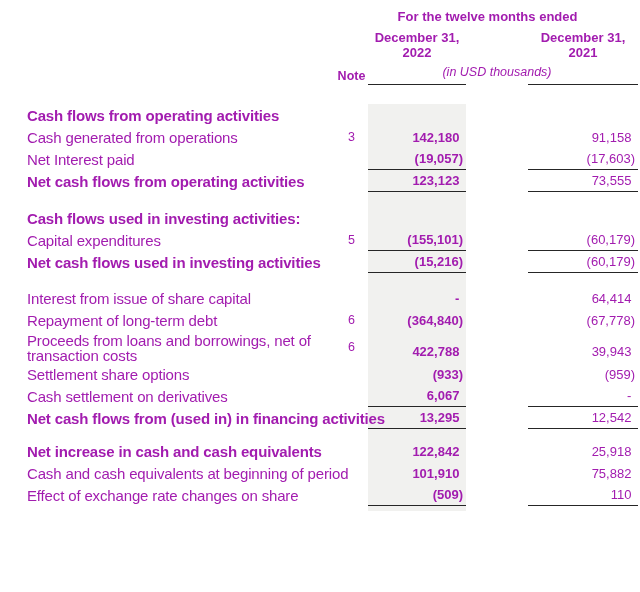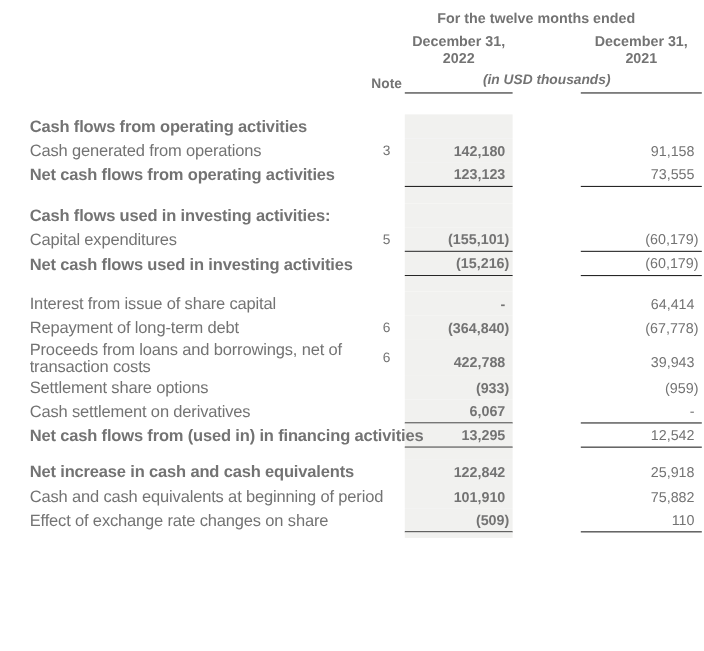--- a/index.html
+++ b/index.html
@@ -1,18 +1,18 @@
 <!DOCTYPE html>
 <html><head>
 <meta charset="utf-8">
 <style>
   html,body{margin:0;padding:0;background:#fff;}
   .page{
     width:640px;height:592px;background:#ffffff;overflow:hidden;
-    font-family:"Liberation Sans",sans-serif;color:#737373;position:relative;
+    font-family:"Liberation Sans",sans-serif;color:#a21caf;position:relative;
   }
   table{border-collapse:separate;border-spacing:0;table-layout:fixed;width:640px;}
   td{padding:0;font-size:13px;vertical-align:middle;}
   
   
   tr{height:22px;}
   tr.hA{height:26px;} tr.hB{height:34px;} tr.hC{height:25px;}
   tr.sp19{height:19px;} tr.sp15{height:15px;} tr.sp14{height:14px;} tr.sp11{height:11px;}
   tr.r2l{height:37px;} tr.r2s{height:32px;} tr.fill{height:5px;}
   
@@ -29,21 +29,21 @@
   tr.vb td.v22, tr.vb td.v21{vertical-align:bottom;padding-bottom:4px;}
   tr.vb td.lbl{vertical-align:middle;padding-top:2px;}
   
   td.phead{text-align:center;font-weight:bold;vertical-align:bottom;padding-bottom:2px;}
   td.dh{text-align:center;font-weight:bold;vertical-align:bottom;line-height:15px;}
   td.noteh{text-align:center;font-weight:bold;vertical-align:bottom;padding-bottom:2px;font-size:12.5px;}
   td.hul{border-bottom:1px solid #262626;}
   td.gapc{position:relative;}
   .units{
     position:absolute;left:50%;bottom:6px;transform:translateX(-50%);
-    white-space:nowrap;font-style:italic;font-size:12.5px;font-weight:bold;
+    white-space:nowrap;font-style:italic;font-size:12.5px;font-weight:normal;
   }
 </style>
 </head>
 <body>
 
 <div class="page">
 <table>
   <colgroup>
     <col style="width:335px">
         <col style="width:33px">
@@ -102,20 +102,28 @@
   </tr>
   <tr class="sh">
     <td class="lbl">Cash generated from operations</td>
     <td class="note">3</td>
     <td class="v22 num">142,180 </td>
     <td></td>
     <td class="v21 num">91,158 </td>
     <td></td>
   </tr>
   <tr class="sh ul">
+    <td class="lbl">Net Interest paid</td>
+    <td class="note"></td>
+    <td class="v22 num">(19,057)</td>
+    <td></td>
+    <td class="v21 num">(17,603)</td>
+    <td></td>
+  </tr>
+  <tr class="sh ul">
     <td class="lbl b">Net cash flows from operating activities</td>
     <td class="note"></td>
     <td class="v22 num">123,123 </td>
     <td></td>
     <td class="v21 num">73,555 </td>
     <td></td>
   </tr>
 
   <tr class="sp15 sh">
     <td></td>

